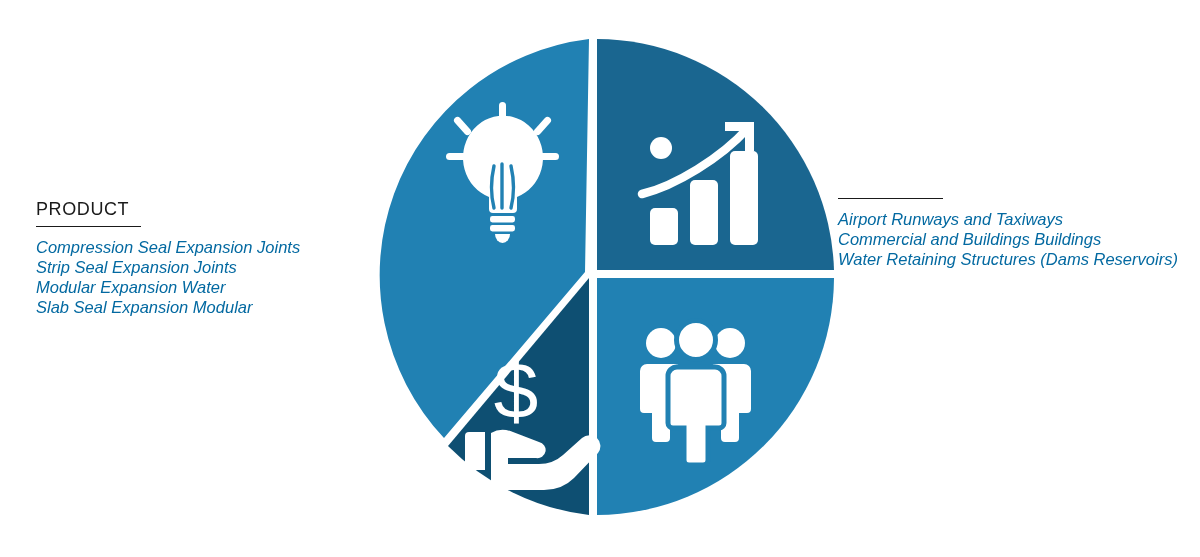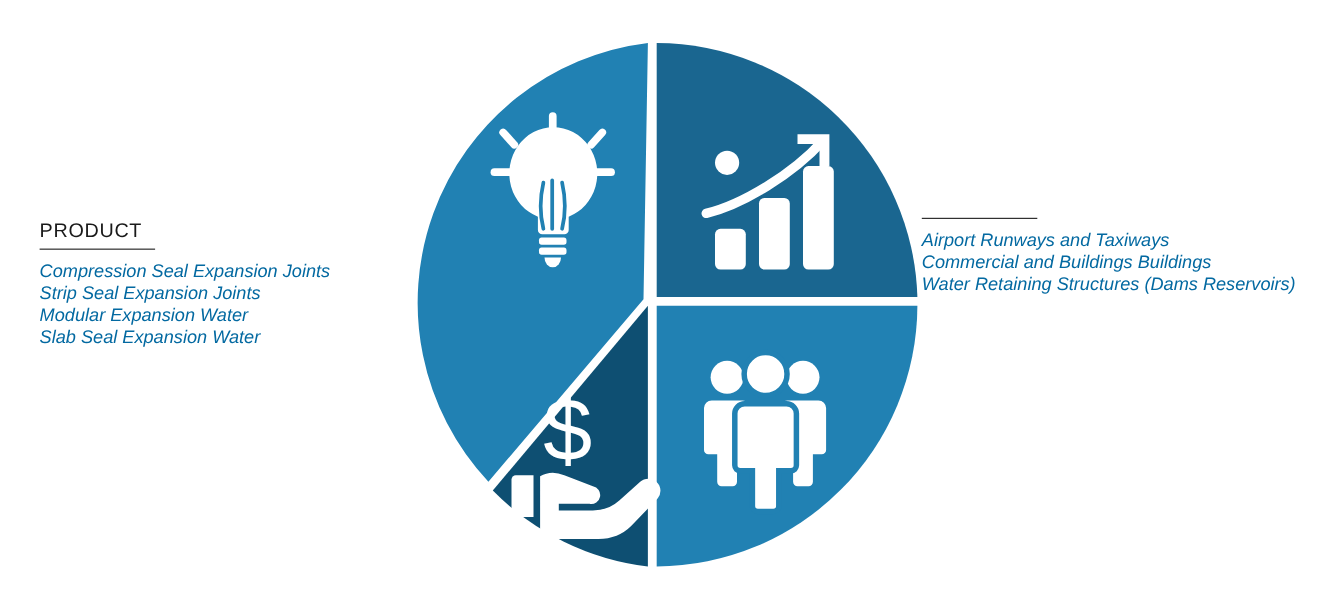--- a/index.html
+++ b/index.html
@@ -79,21 +79,21 @@
 
 <div class="canvas">
 
   <div class="panel panel-left">
     <div class="panel-title">PRODUCT</div>
     <div class="panel-rule"></div>
     <ul class="panel-list">
       <li>Compression Seal Expansion Joints</li>
       <li>Strip Seal Expansion Joints</li>
       <li>Modular Expansion Water</li>
-      <li>Slab Seal Expansion Water</li>
+      <li>Slab Seal Expansion Modular</li>
     </ul>
   </div>
 
   <div class="panel panel-right">
     <div class="panel-rule"></div>
     <ul class="panel-list">
       <li>Airport Runways and Taxiways</li>
       <li>Commercial and Buildings Buildings</li>
       <li>Water Retaining Structures (Dams Reservoirs)</li>
     </ul>

